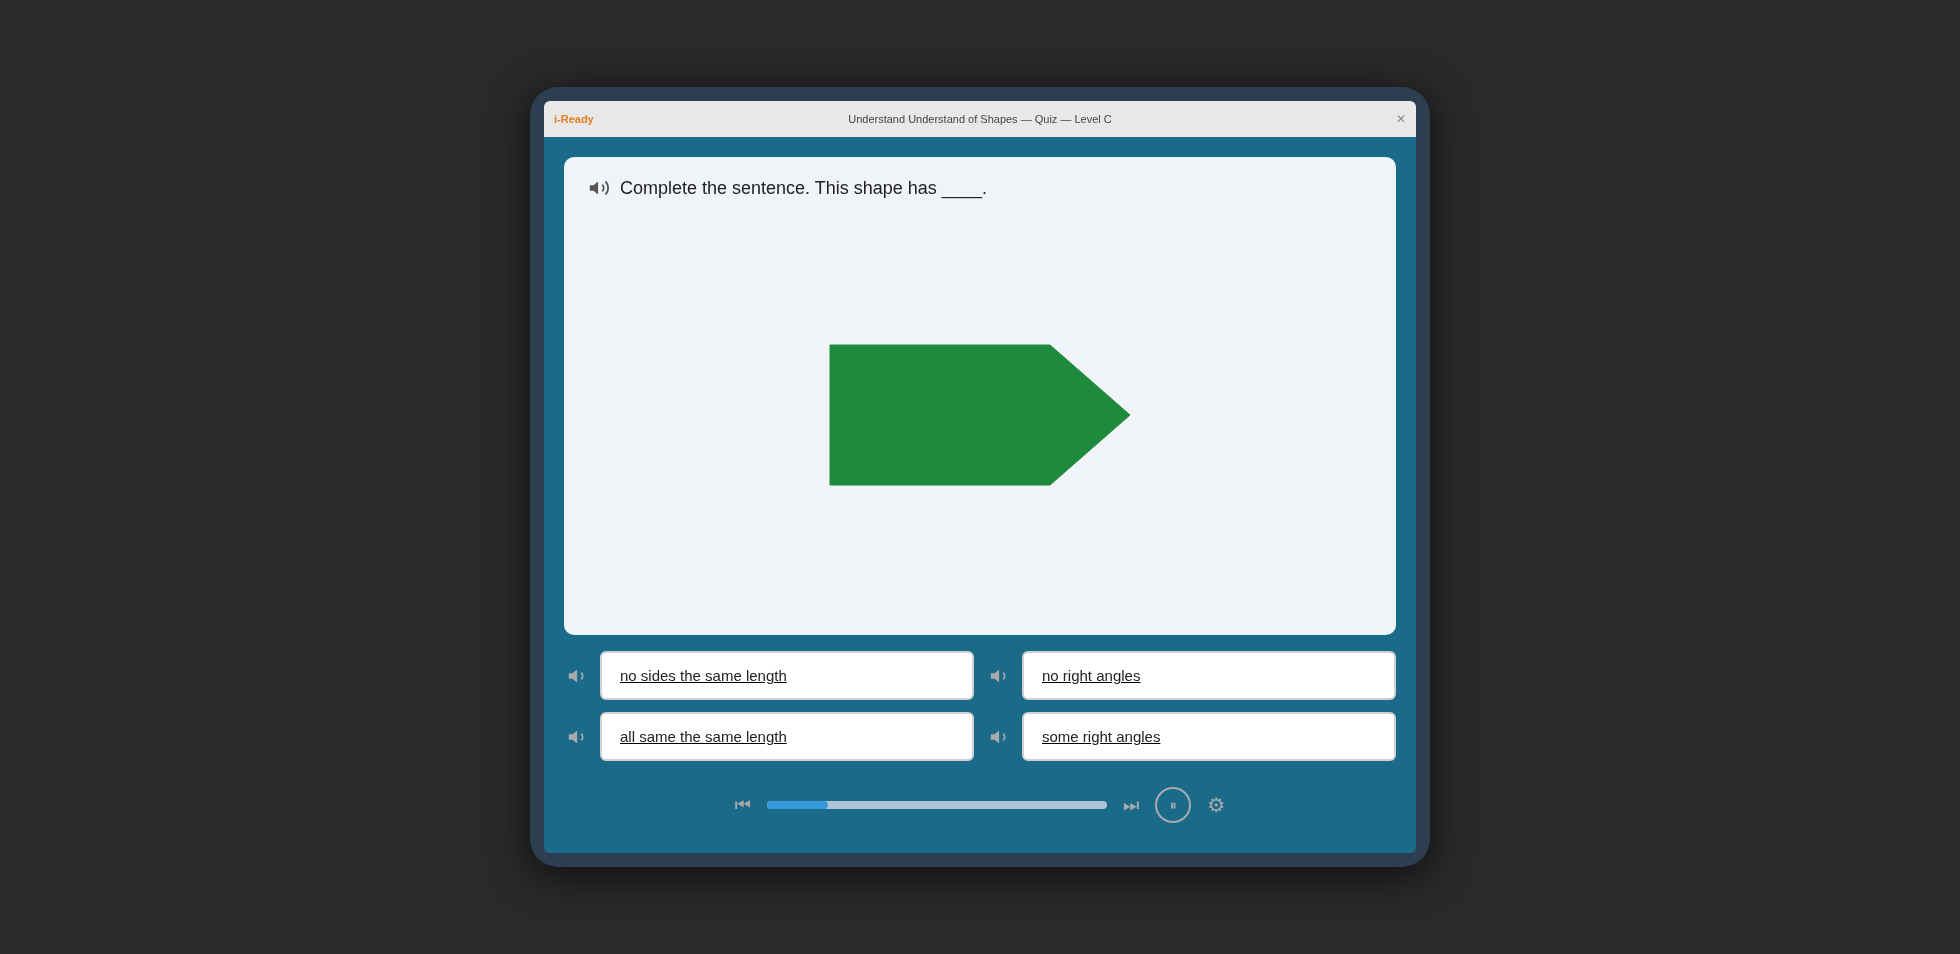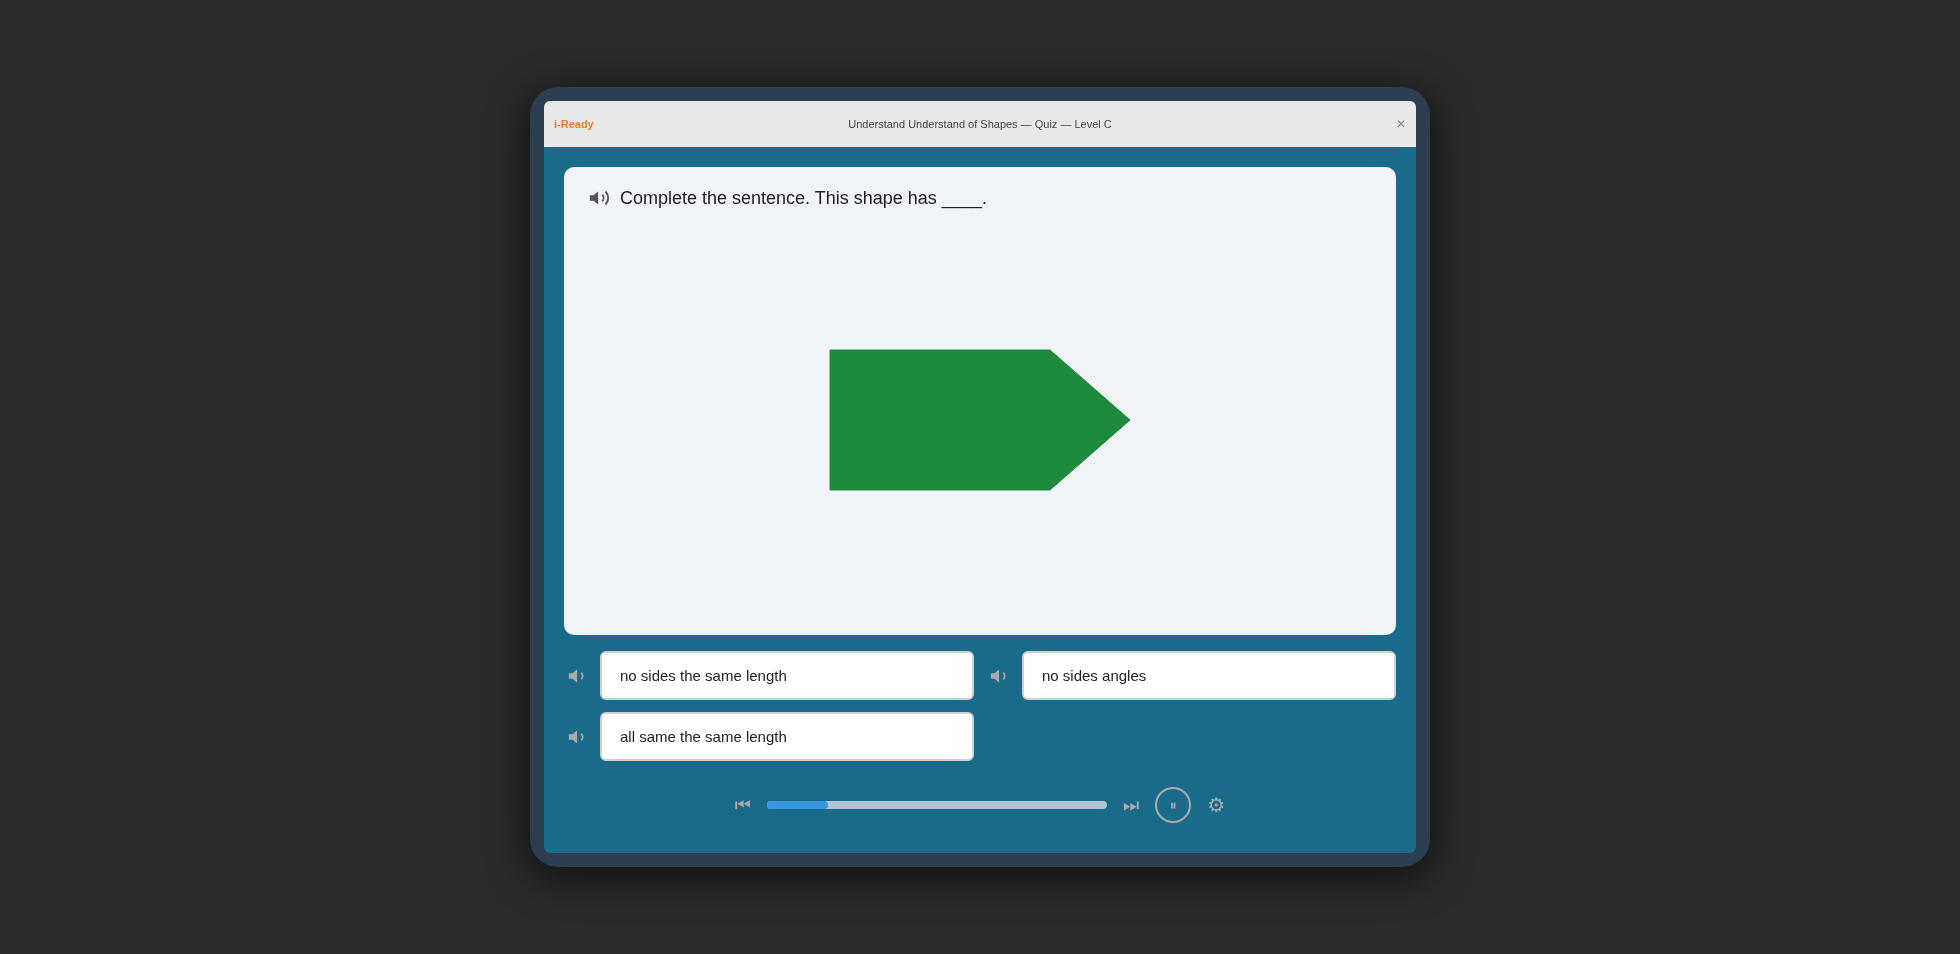--- a/index.html
+++ b/index.html
@@ -26,21 +26,21 @@
       flex-direction: column;
     }
 
     .browser-chrome {
       background: #e8e8e8;
       border-radius: 6px 6px 0 0;
       padding: 18px 10px;
       display: flex;
       align-items: center;
       justify-content: space-between;
-      height: 46px;
+      height: 36px;
       text-align: center;
     }
 
     .browser-title {
       font-size: 11px;
       color: #444;
       position: absolute;
       left: 50%;
       transform: translateX(-50%);
     }
@@ -123,20 +123,21 @@
       display: grid;
       grid-template-columns: 1fr 1fr;
       gap: 12px;
       width: 100%;
     }
 
     .answer-row {
       display: flex;
       align-items: center;
       gap: 8px;
+      text-decoration: underline;
     }
 
     .answer-speaker {
       width: 28px;
       height: 28px;
       flex-shrink: 0;
       color: #ccc;
       cursor: pointer;
     }
 
@@ -261,33 +262,42 @@
         <button class="answer-btn">no sides the same length</button>
       </div>
 
       <div class="answer-row">
         <span class="spk answer-speaker">
           <svg width="22" height="22" viewBox="0 0 24 24" fill="none">
             <polygon points="11,5 6,9 2,9 2,15 6,15 11,19" fill="#aaa"></polygon>
             <path d="M15.54 8.46a5 5 0 0 1 0 7.07" stroke="#aaa" stroke-width="2" fill="none"></path>
           </svg>
         </span>
-        <button class="answer-btn">no sides angles</button>
+        <button class="answer-btn">no right angles</button>
       </div>
 
       <div class="answer-row">
         <span class="spk answer-speaker">
           <svg width="22" height="22" viewBox="0 0 24 24" fill="none">
             <polygon points="11,5 6,9 2,9 2,15 6,15 11,19" fill="#aaa"></polygon>
             <path d="M15.54 8.46a5 5 0 0 1 0 7.07" stroke="#aaa" stroke-width="2" fill="none"></path>
           </svg>
         </span>
         <button class="answer-btn">all same the same length</button>
       </div>
 
+      <div class="answer-row">
+        <span class="spk answer-speaker">
+          <svg width="22" height="22" viewBox="0 0 24 24" fill="none">
+            <polygon points="11,5 6,9 2,9 2,15 6,15 11,19" fill="#aaa"></polygon>
+            <path d="M15.54 8.46a5 5 0 0 1 0 7.07" stroke="#aaa" stroke-width="2" fill="none"></path>
+          </svg>
+        </span>
+        <button class="answer-btn">some right angles</button>
+      </div>
     </div>
 
     <div class="bottom-bar">
       <button class="nav-btn">⏮</button>
 
       <div class="progress-track">
         <div class="progress-fill" style="width: 18%;"></div>
       </div>
 
       <button class="nav-btn">⏭</button>

